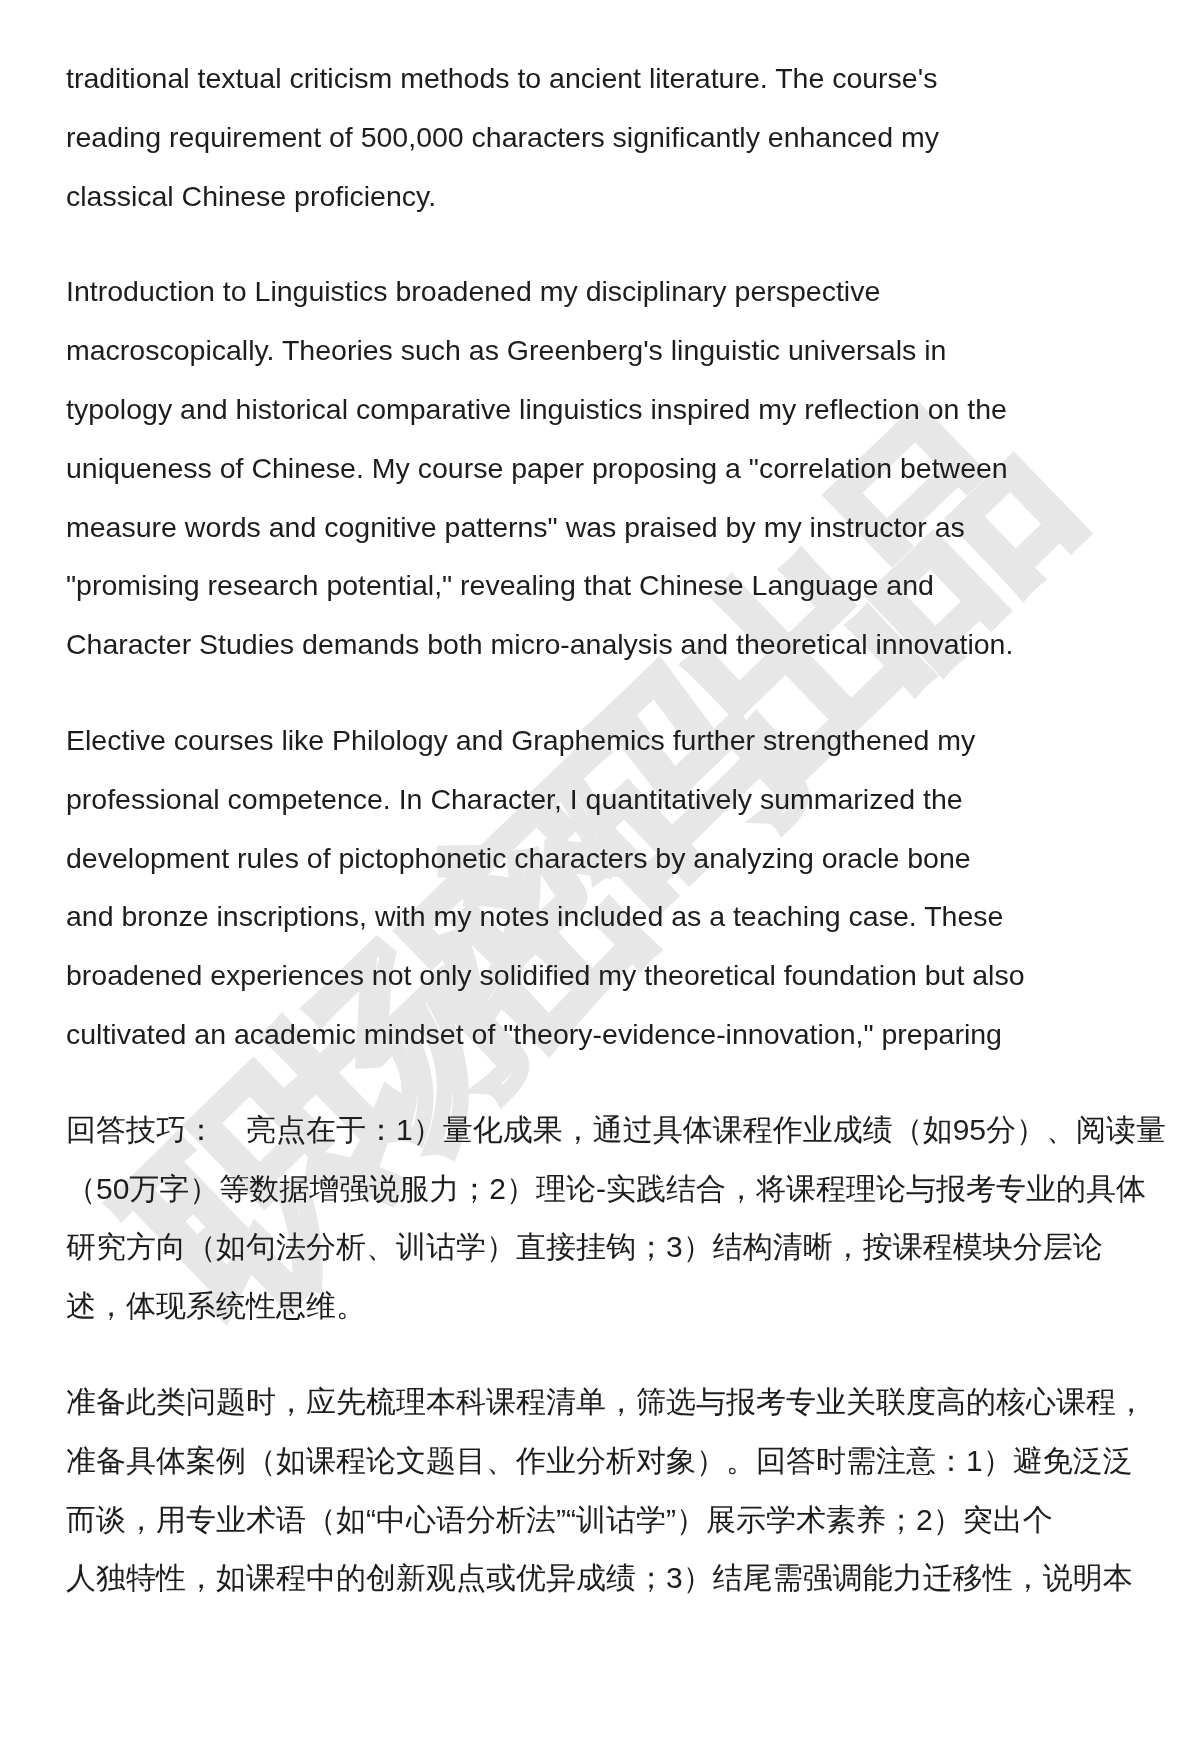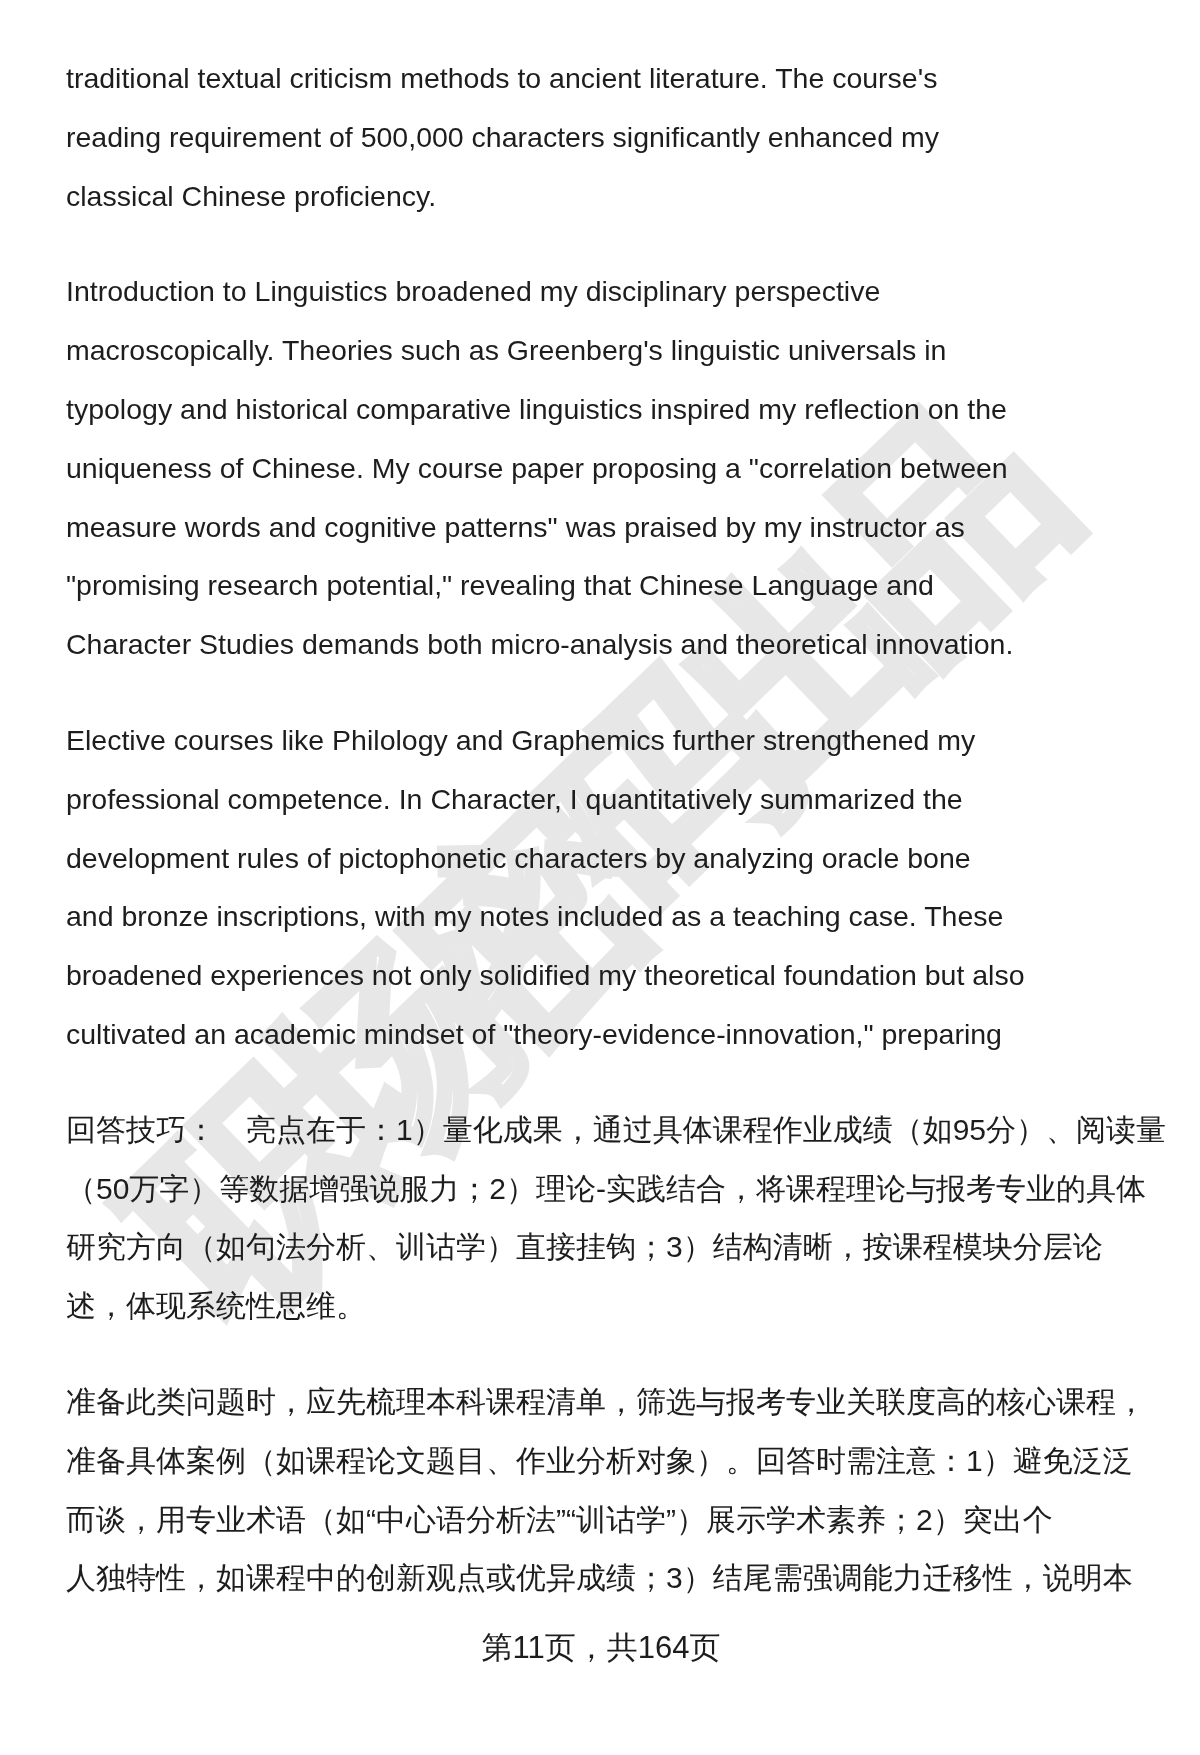--- a/index.html
+++ b/index.html
@@ -104,16 +104,15 @@
       <div class="line">述，体现系统性思维。</div>
     </div>
 
     <div class="para zh last">
       <div class="line">准备此类问题时，应先梳理本科课程清单，筛选与报考专业关联度高的核心课程，</div>
       <div class="line">准备具体案例（如课程论文题目、作业分析对象）。回答时需注意：1）避免泛泛</div>
       <div class="line">而谈，用专业术语（如“中心语分析法”“训诂学”）展示学术素养；2）突出个</div>
       <div class="line">人独特性，如课程中的创新观点或优异成绩；3）结尾需强调能力迁移性，说明本</div>
     </div>
 
-    <div class="footer">第11页，共164页</div>
 
   </div>
 </div>
 
 </body></html>

